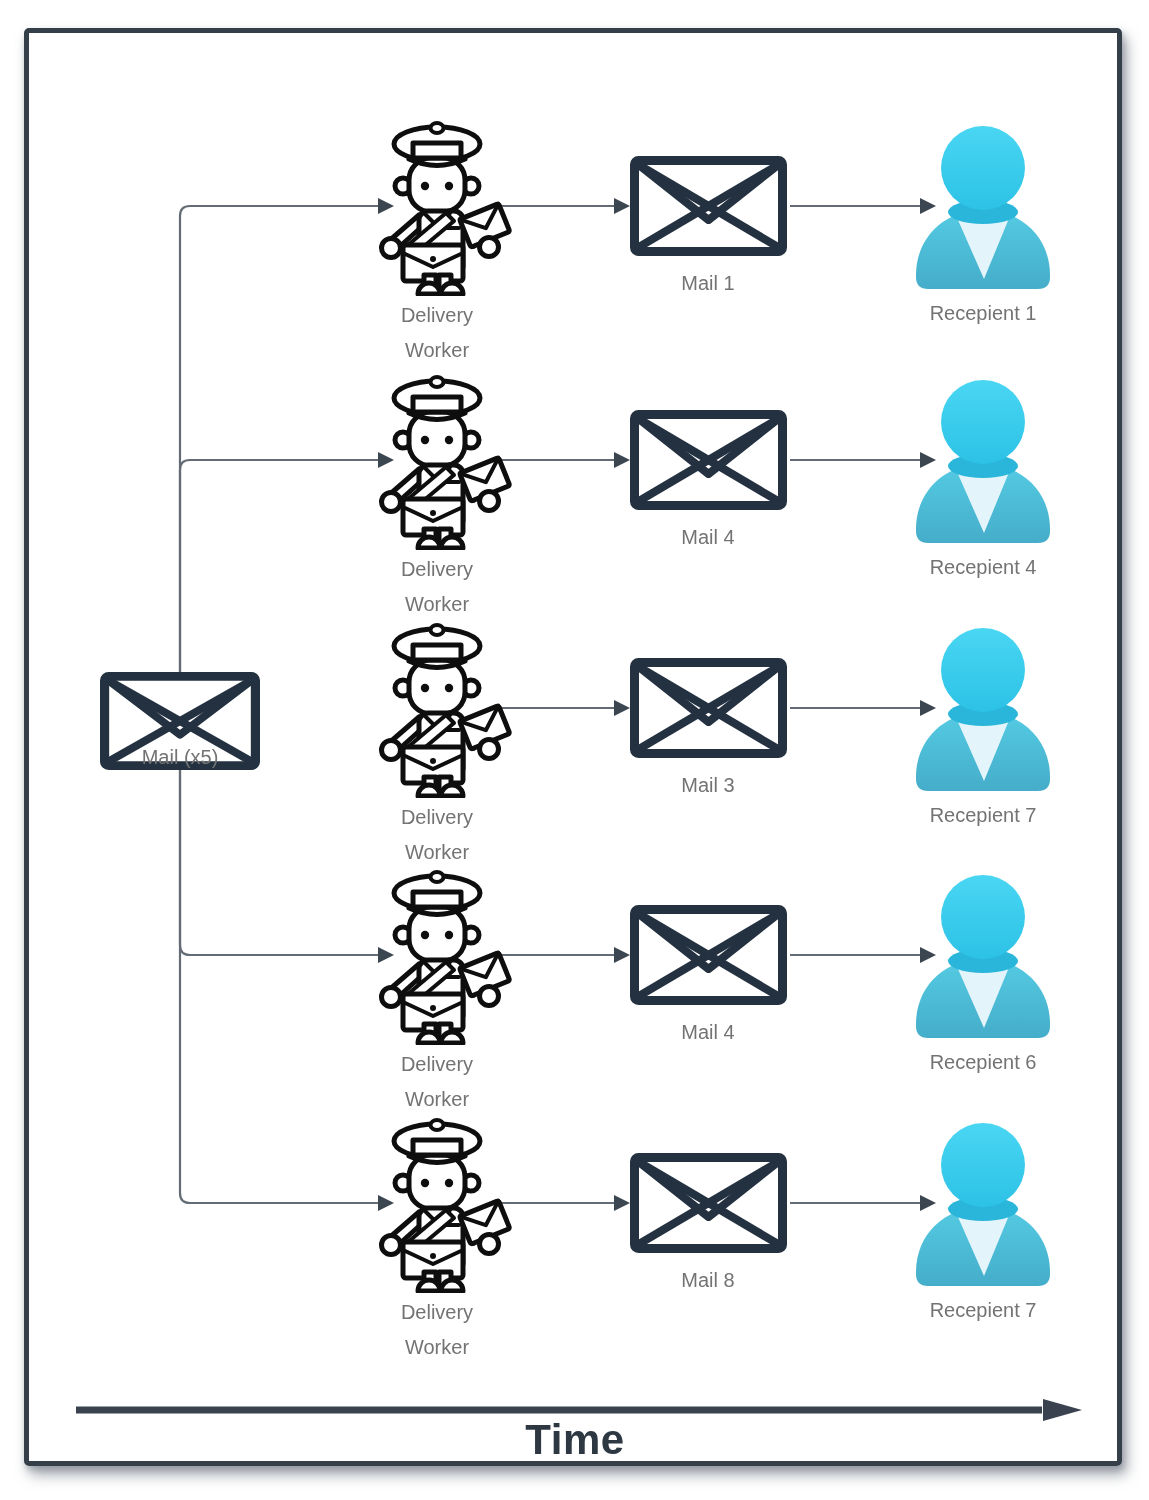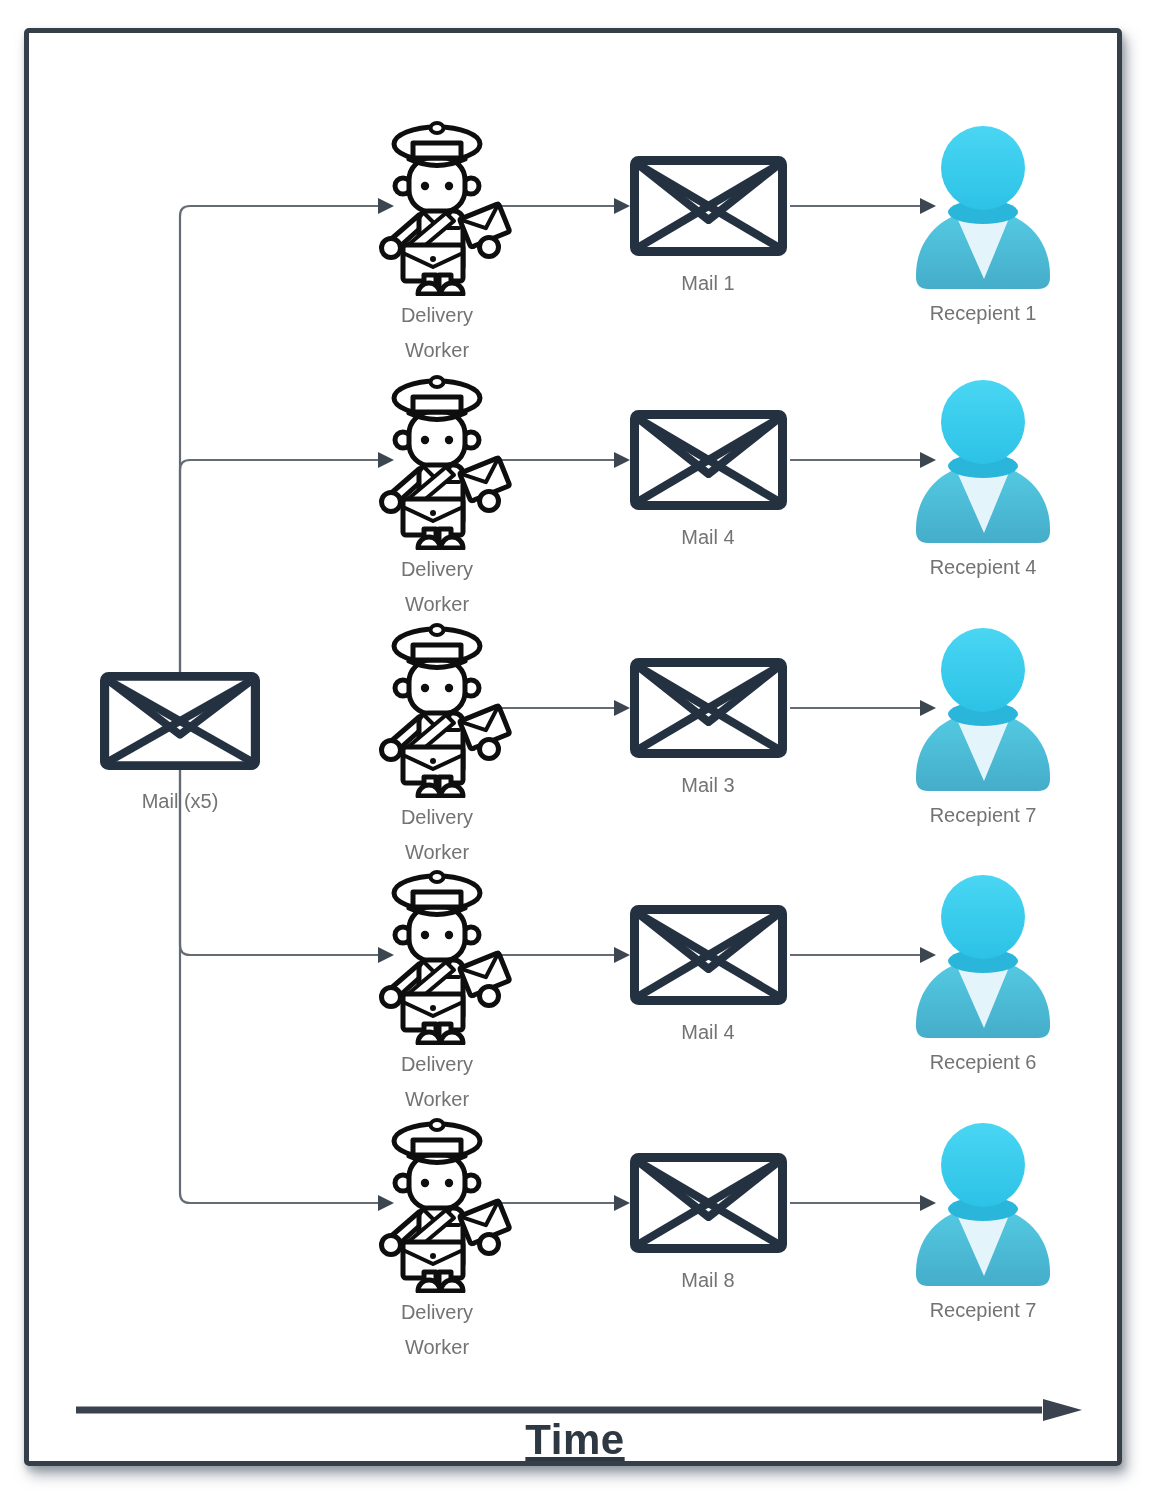--- a/index.html
+++ b/index.html
@@ -21,24 +21,24 @@
     font-size:20px;color:#737373;text-align:center;line-height:35px;
     white-space:nowrap;
   }
   .worker-icon{left:362px;top:-88px;width:150px;height:178px;}
   .worker-label{left:337px;top:92px;width:200px;text-align:center;}
   .mail-icon{left:630px;top:-50px;width:157px;height:100px;}
   .mail-label{left:608px;top:60px;width:200px;}
   .recipient-icon{left:908px;top:-81px;width:150px;height:164px;}
   .recipient-label{left:858px;top:90px;width:250px;}
   .source-icon{position:absolute;left:100px;top:672px;width:160px;height:98px;}
-  .source-label{position:absolute;left:80px;top:784px;width:200px;}
+  .source-label{position:absolute;left:80px;top:740px;width:200px;}
   #time-label{
     position:absolute;left:375px;top:1416px;width:400px;text-align:center;
-    font-size:42px;font-weight:bold;color:#2e3843;letter-spacing:.5px;text-decoration:underline;
+    font-size:42px;font-weight:bold;color:#2e3843;letter-spacing:.5px;
   }
   svg{display:block;}
 </style>
 </head>
 <body>
 
 <svg width="0" height="0" style="position:absolute" aria-hidden="true">
   <defs>
     <linearGradient id="gHead" x1="0" y1="0" x2="0" y2="1">
       <stop offset="0" stop-color="#49d6f3"></stop>

